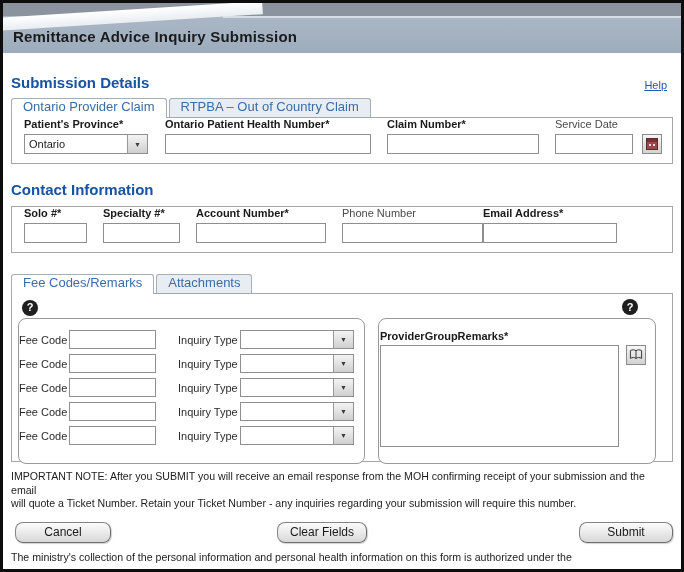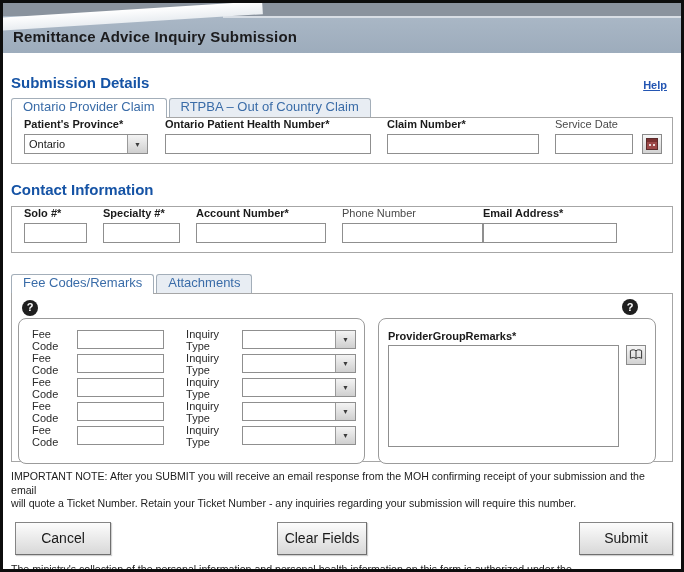--- a/index.html
+++ b/index.html
@@ -12,21 +12,21 @@
   .masthead{ position:relative; height:50px; background:linear-gradient(#aebbc9,#9dacbc); overflow:hidden; }
   .mast-strip{ position:absolute; top:0; left:0; right:0; height:13px; background:#8a939e; }
   .mast-sweep{ position:absolute; top:15px; left:-8px; width:268px; height:13px;
     background:linear-gradient(#ffffff,#e9edf1); transform:rotate(-3.6deg); transform-origin:left center; }
   .mast-sweep2{ position:absolute; top:13px; left:220px; right:0; height:2px; background:rgba(255,255,255,.55); }
   .mast-title{ position:absolute; left:10px; top:25px; font-size:15px; font-weight:bold; color:#1b1b1d; letter-spacing:.2px; }
   
   .content{ padding:0 8px; }
   .heading-row{ margin-top:21px; display:flex; justify-content:space-between; align-items:flex-end; }
   .section-heading{ font-size:15px; font-weight:bold; color:#1553a5; }
-  .help-link{ font-size:11px; font-weight:bold; color:#2456b3; text-decoration:underline; cursor:pointer; margin-right:6px; }
+  .help-link{ font-size:11px; font-weight:normal; color:#2456b3; text-decoration:underline; cursor:pointer; margin-right:6px; }
   h2.section-heading{ margin-top:17px; }
   
   .tabs{ display:flex; margin-top:7px; position:relative; z-index:2; }
   .tab{ font-size:13px; color:#3a6ca8; padding:0 11px 3px; border:1px solid #a3aeb9; border-bottom:none;
         border-radius:3px 3px 0 0; background:#e8edf3; margin-right:2px; cursor:pointer; white-space:nowrap; }
   .tab.active{ background:#fff; position:relative; }
   .tab.active::after{ content:""; position:absolute; left:0; right:0; bottom:-1px; height:1px; background:#fff; }
   
   .fieldbox{ border:1px solid #a6a6a6; background:#fff; display:flex; padding:0 10px 9px 12px; position:relative; z-index:1; }
   .fb{ display:flex; flex-direction:column; }
@@ -56,36 +56,36 @@
   .w-phone{ width:141px; }
   .tabs2{ margin-top:21px; }
   
   .tabcontent{ border:1px solid #a6a6a6; background:#fff; position:relative; z-index:1; height:169px; padding:3px 0 0 0; }
   .qmark{ width:16px; height:16px; border-radius:50%; background:#1f1f1f; color:#fff; font-size:11px; font-weight:bold;
           display:inline-flex; align-items:center; justify-content:center; line-height:1; }
   .qmark.qleft{ margin:2px 0 0 10px; }
   .qmark.qright{ position:absolute; top:5px; right:34px; }
   .panels{ display:flex; gap:13px; padding:2px 16px 0 6px; }
   .panel{ border:1px solid #9b9b9b; border-radius:8px; background:#fff; }
-  .panel-fees{ width:347px; padding:11px 8px 9px 13px; }
+  .panel-fees{ width:347px; padding:11px 8px 9px 0; }
   .fee-row{ display:flex; align-items:center; height:20px; margin-bottom:4px; }
   .fee-label{ font-size:11px; color:#2a2a2a; width:50px; }
   .fee-input{ width:87px; height:19px; border:1px solid #8f8f8f; font-size:11px; padding:0 4px; }
   .inq-label{ font-size:11px; color:#2a2a2a; margin-left:22px; width:62px; }
   .inq-combo{ width:114px; height:19px; }
-  .panel-remarks{ flex:1; padding:11px 9px 9px 9px; height:146px; }
+  .panel-remarks{ flex:1; padding:11px 9px 9px 1px; height:146px; }
   .remarks-label{ font-size:11px; font-weight:bold; color:#1a1a1a; display:block; margin-bottom:3px; }
   .remarks-row{ display:flex; gap:7px; align-items:flex-start; }
   .remarks-ta{ flex:1; height:102px; border:1px solid #8f8f8f; resize:none; font-family:"Liberation Sans",sans-serif; font-size:11px; padding:3px; }
   
   .note{ margin-top:8px; font-size:10.6px; color:#1c1c1c; line-height:1.28; }
   .actions{ display:flex; margin-top:11px; align-items:center; }
-  .btn{ height:33px; border:1px solid #858585; border-bottom-color:#6f6f6f; border-right-color:#6f6f6f;
-        background:linear-gradient(#fcfcfc,#d8d8d8); font-size:14px; color:#1a1a1a; cursor:pointer;
-        border-radius:0; box-shadow:1px 1px 1px rgba(0,0,0,.18); font-family:"Liberation Sans",sans-serif; }
+  .btn{ height:21px; border:1px solid #858585; border-bottom-color:#6f6f6f; border-right-color:#6f6f6f;
+        background:linear-gradient(#fcfcfc,#d8d8d8); font-size:12px; color:#1a1a1a; cursor:pointer;
+        border-radius:8px; box-shadow:1px 1px 1px rgba(0,0,0,.18); font-family:"Liberation Sans",sans-serif; }
   .btn-cancel{ width:96px; margin-left:4px; }
   .btn-clear{ width:90px; margin-left:166px; }
   .btn-submit{ width:94px; margin-left:auto; }
   .footer{ margin-top:8px; font-size:10.6px; color:#1c1c1c; line-height:1.3; }
 </style>
 </head>
 <body>
 
 <div class="window">
 

